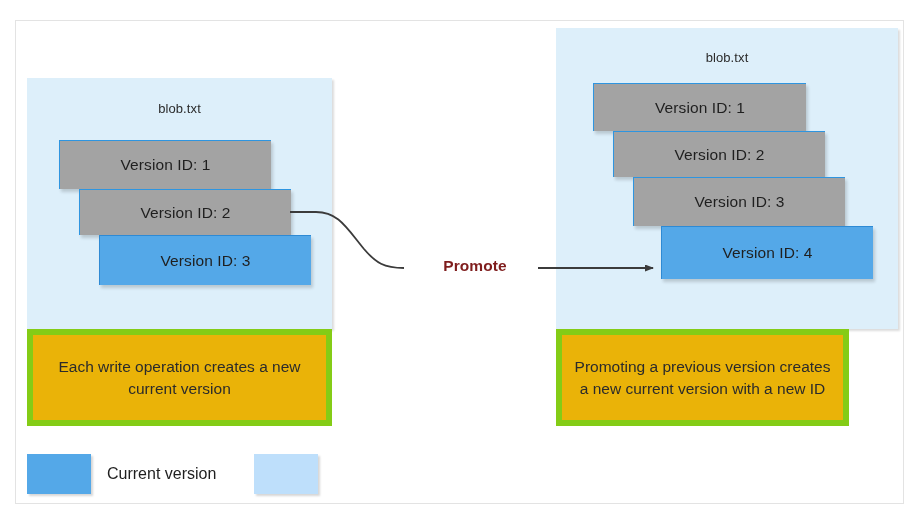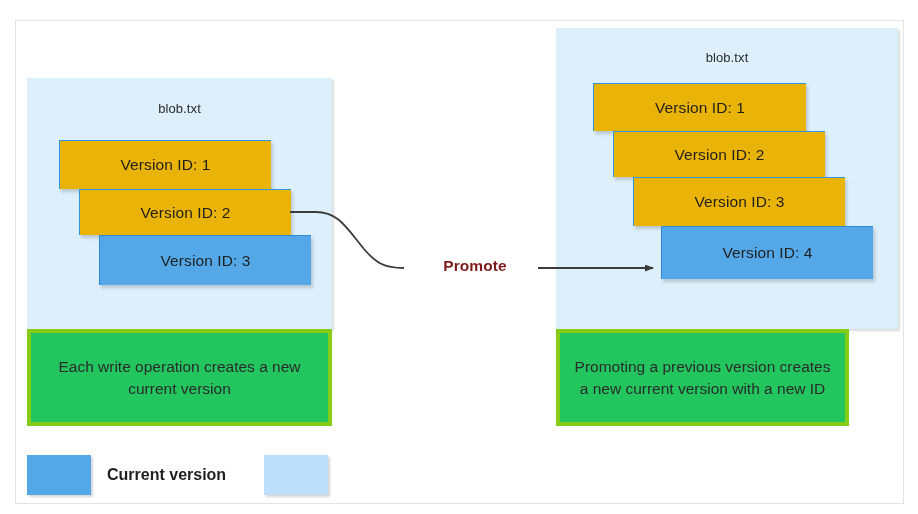--- a/index.html
+++ b/index.html
@@ -53,36 +53,36 @@
     box-sizing: border-box;
     display: flex;
     align-items: center;
     justify-content: center;
     font-size: 15.5px;
     color: #1f1f1f;
     box-shadow: 2px 3px 3px rgba(0,0,0,0.16);
     letter-spacing: 0.1px;
   }
   .version-card.previous {
-    background: #eab308;
+    background: #a3a3a3;
     border-top: 1.5px solid #2e95e0;
     border-left: 1.5px solid #2e95e0;
   }
   .version-card.current {
     background: #54a8e8;
     border-top: 1.5px solid #2e8ad4;
     border-left: 1.5px solid #2e8ad4;
   }
 
   
   .caption-box {
     position: absolute;
     box-sizing: border-box;
-    background: #22c55e;
-    border: 4px solid #84cc16;
+    background: #eab308;
+    border: 6px solid #84cc16;
     display: flex;
     align-items: center;
     justify-content: center;
     text-align: center;
     font-size: 15.5px;
     line-height: 22px;
     color: #2b2b2b;
     padding: 0 10px;
   }
   .caption-left  { left: 11px;  top: 308px; width: 305px; height: 97px; }
@@ -108,22 +108,21 @@
     letter-spacing: 0.1px;
   }
 
   
   .legend {
     position: absolute;
     left: 11px;
     top: 433px;
     height: 42px;
     display: flex;
-    align-items: center;
-    font-weight: bold;
+    align-items: flex-start;
   }
   .legend-item {
     display: flex;
     align-items: center;
   }
   .legend-swatch {
     width: 64px;
     height: 40px;
     box-shadow: 2px 2px 2px rgba(0,0,0,0.16);
   }

